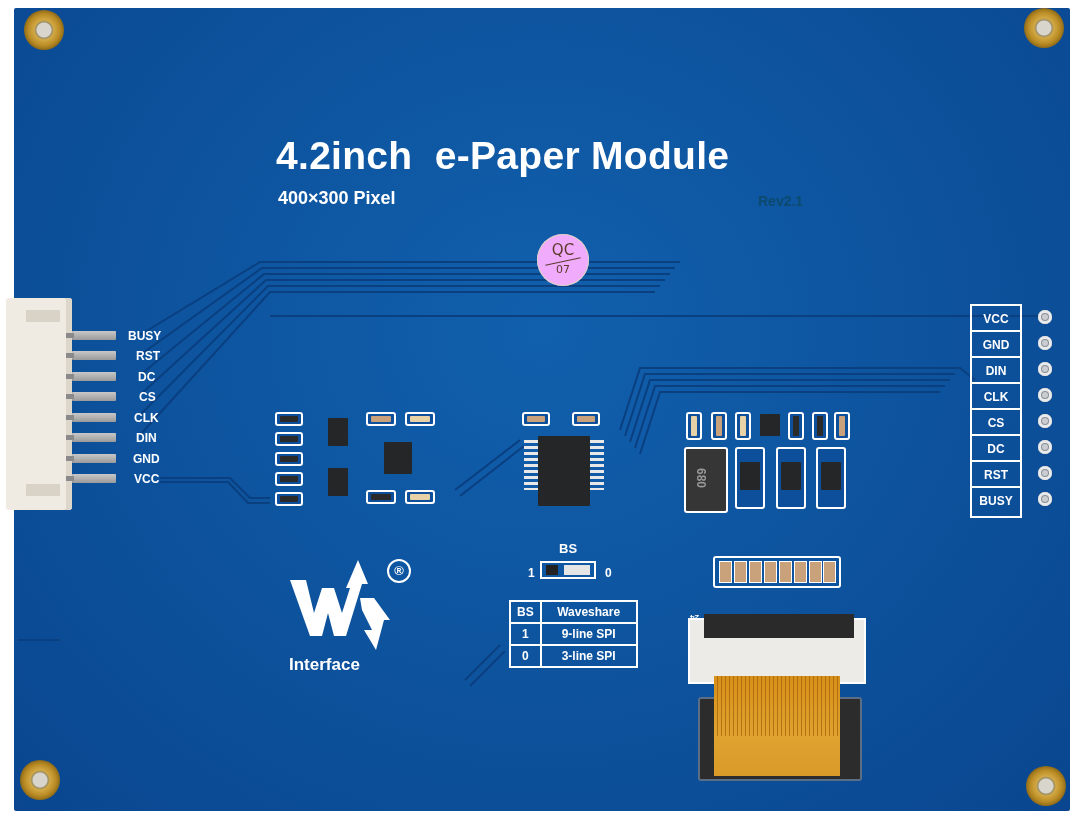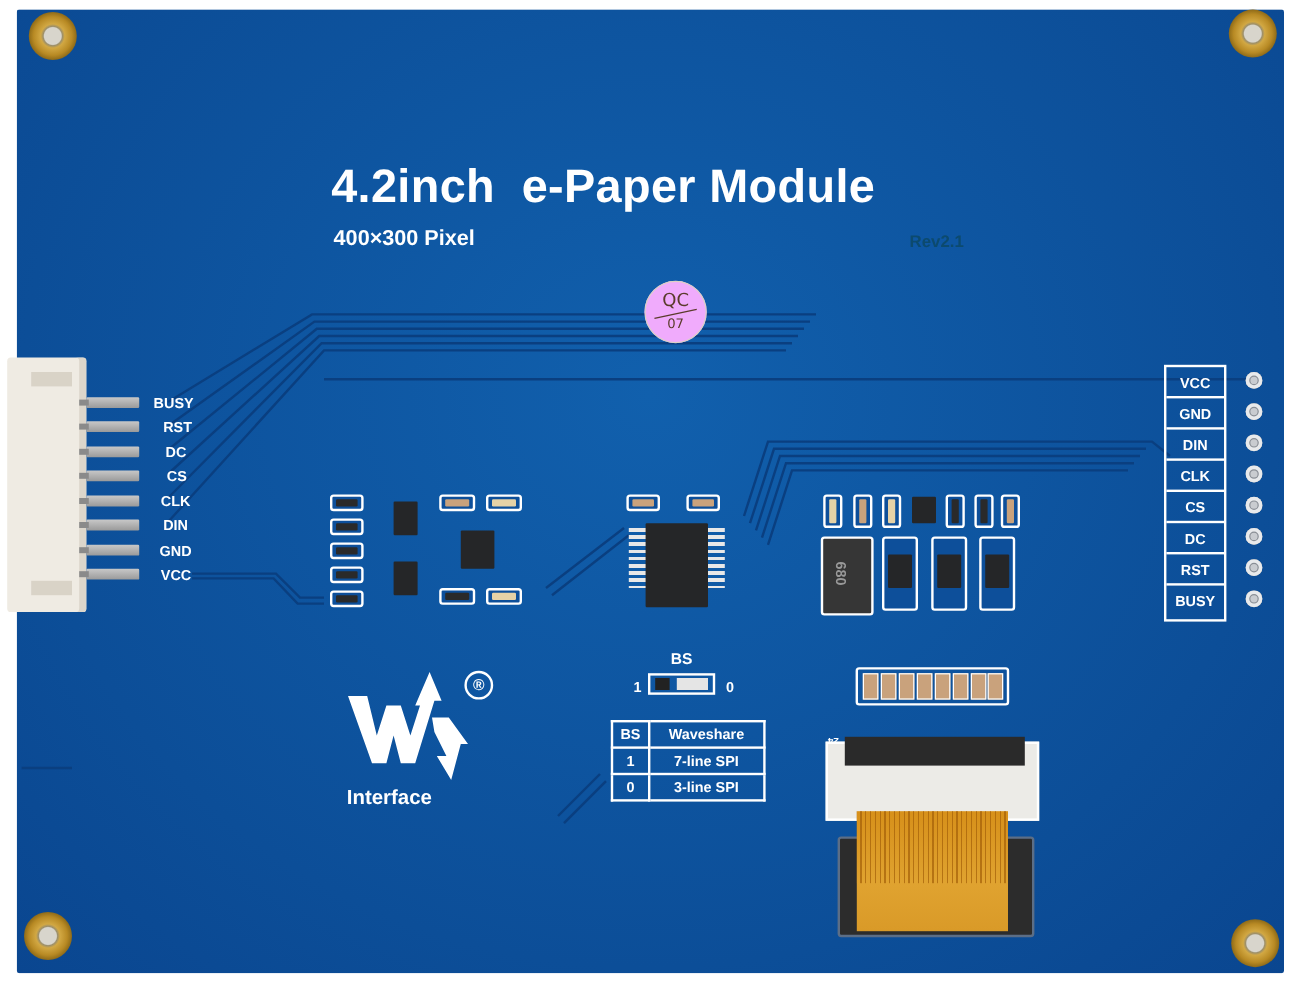--- a/index.html
+++ b/index.html
@@ -212,21 +212,21 @@
 </div>
 <div class="bs-0">0</div>
 <table class="bs-table">
   <tbody>
       <tr>
     <td style="width:16px">BS</td>
     <td style="width:82px">Waveshare</td>
   </tr>
   <tr>
     <td>1</td>
-    <td>7-line SPI</td>
+    <td>9-line SPI</td>
   </tr>
   <tr>
     <td>0</td>
     <td>3-line SPI</td>
   </tr>
 </tbody>
   </table>
 
 <svg class="abs" style="left:288px;top:558px" width="110" height="92">
   <path d="M2 22 L18 22 L26 55 L34 30 L46 30 L54 55 L62 30 L58 30 L70 2 L80 26 L74 26 L58 78 L46 78 L40 55 L34 78 L22 78 Z" fill="#fff"></path>

